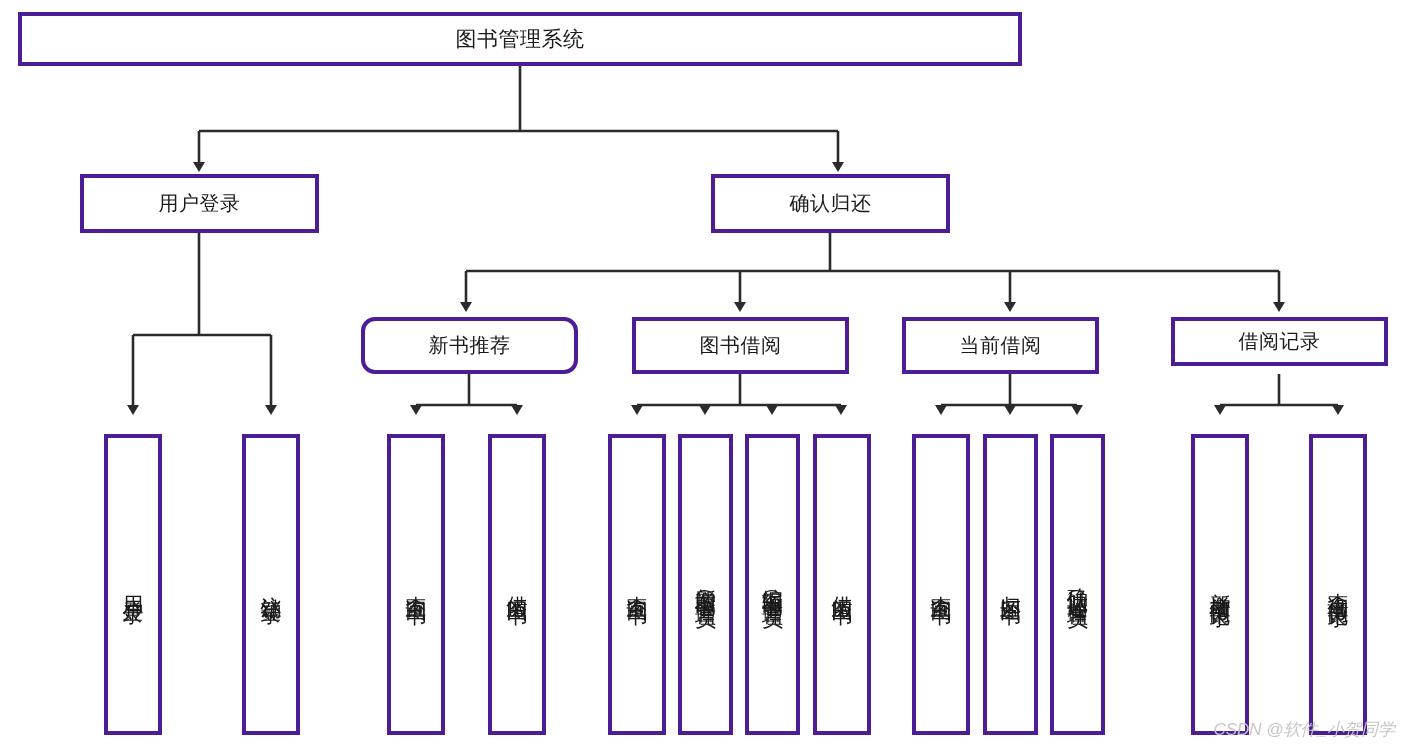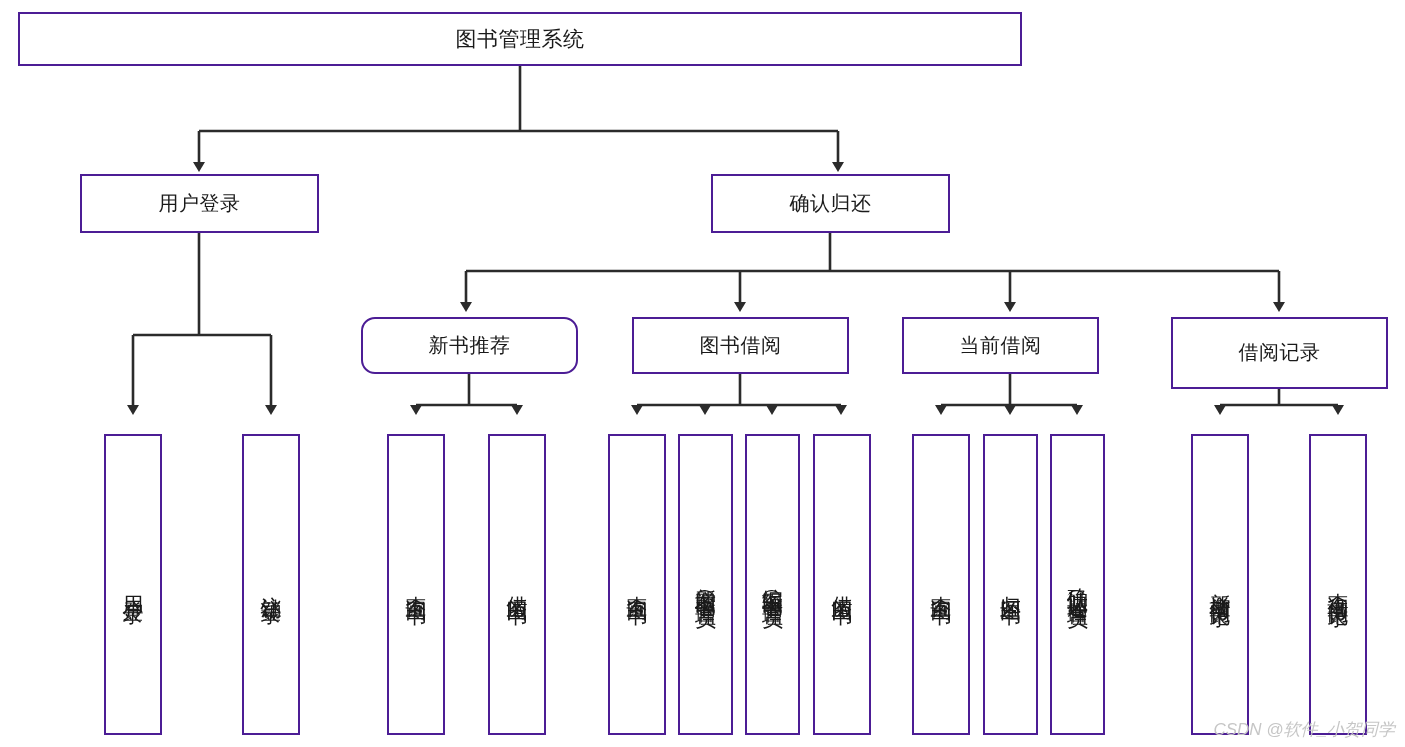--- a/index.html
+++ b/index.html
@@ -8,21 +8,21 @@
     background:#ffffff;
     font-family:"Liberation Sans","DejaVu Sans",sans-serif;
     overflow:hidden;
   }
   #canvas{position:relative;width:1405px;height:747px;}
   svg.wires{position:absolute;left:0;top:0;width:1405px;height:747px;}
 
   .node{
     position:absolute;
     box-sizing:border-box;
-    border:2px solid #4c1d95;
+    border:4px solid #4c1d95;
     background:#ffffff;
     display:flex;
     align-items:center;
     justify-content:center;
     color:#1a1a1a;
     z-index:2;
   }
   .node .lbl{
     display:block;
     text-align:center;
@@ -123,21 +123,21 @@
 
   <div class="node lvl2" style="left:361px;top:317px;width:217px;height:57px;border-radius:14px;">
     <span class="lbl">新书推荐</span>
   </div>
   <div class="node lvl2" style="left:632px;top:317px;width:217px;height:57px;">
     <span class="lbl">图书借阅</span>
   </div>
   <div class="node lvl2" style="left:902px;top:317px;width:197px;height:57px;">
     <span class="lbl">当前借阅</span>
   </div>
-  <div class="node lvl2" style="left:1171px;top:317px;width:217px;height:72px;">
+  <div class="node lvl2" style="left:1171px;top:317px;width:217px;height:49px;">
     <span class="lbl">借阅记录</span>
   </div>
 
   <div class="node leaf" style="left:104px;top:434px;width:58px;height:301px;">
     <span class="lbl">用户登录</span>
   </div>
   <div class="node leaf" style="left:242px;top:434px;width:58px;height:301px;">
     <span class="lbl">注销登录</span>
   </div>
 

